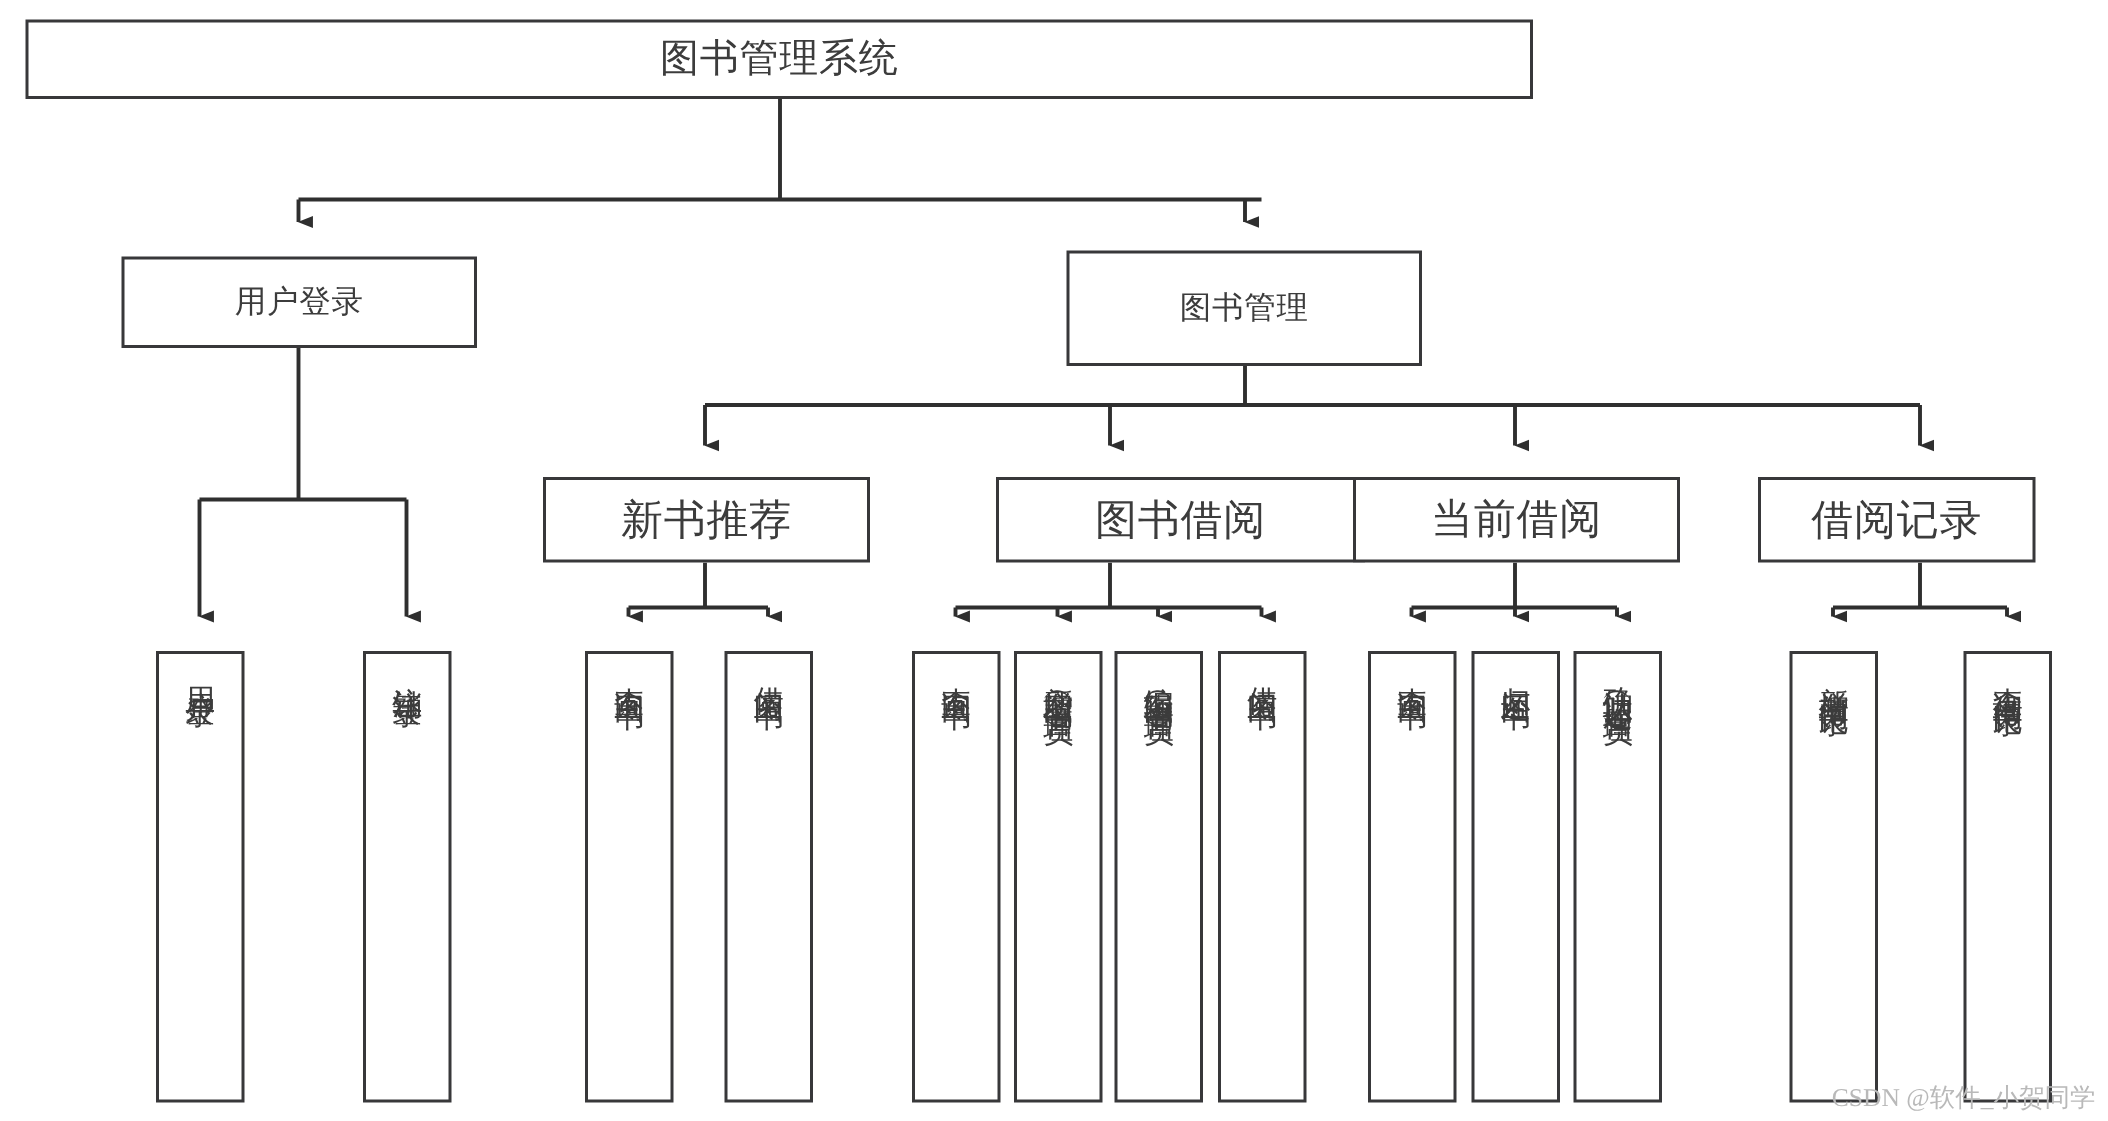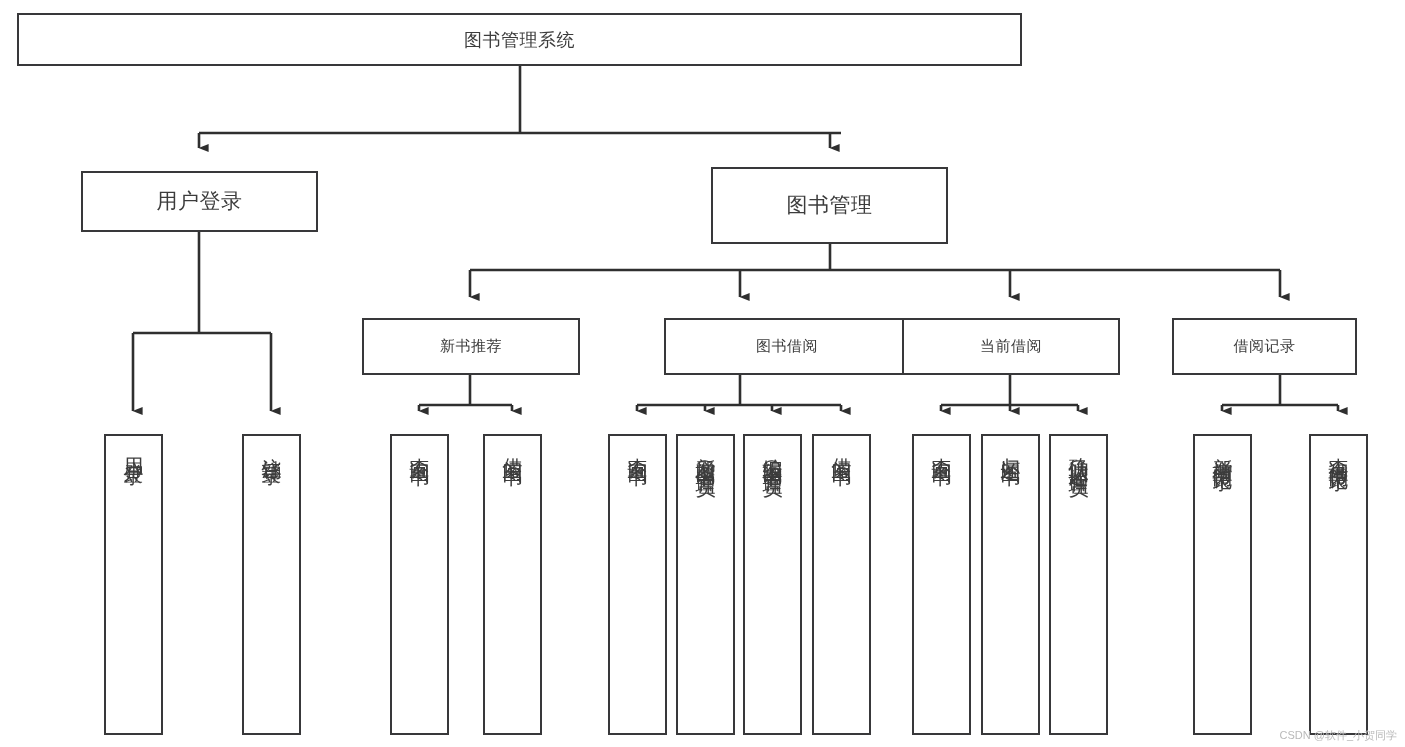--- a/index.html
+++ b/index.html
@@ -51,33 +51,33 @@
   }
   .node.leaf .node-label {
     writing-mode: vertical-rl;
     text-orientation: upright;
     font-size: 20px;
     line-height: 1.25;
     letter-spacing: 3px;
     white-space: normal;
     max-height: 100%;
   }
-  .node.root .node-label { font-size: 18px; }
+  .node.root .node-label { font-size: 26px; }
   .node.l2 .node-label  { font-size: 21px; }
-  .node.l3 .node-label  { font-size: 15px; }
+  .node.l3 .node-label  { font-size: 28px; }
 
   #watermark {
     position: absolute;
     right: 8px;
     bottom: 4px;
-    font-size: 11px;
+    font-size: 17px;
     color: #b9b9b9;
     z-index: 5;
     white-space: nowrap;
-    font-family: Liberation Sans, sans-serif;
+    font-family: Liberation Serif, serif;
   }
 </style>
 </head>
 <body>
 
 <div id="diagram-root">
 
   <svg id="svg-connectors" viewBox="0 0 1405 747" xmlns="http://www.w3.org/2000/svg">
     <defs>
       <marker id="arrow" viewBox="0 0 12 12" refX="5.5" refY="10.5" markerWidth="11" markerHeight="11" orient="auto-start-reverse" markerUnits="userSpaceOnUse">

